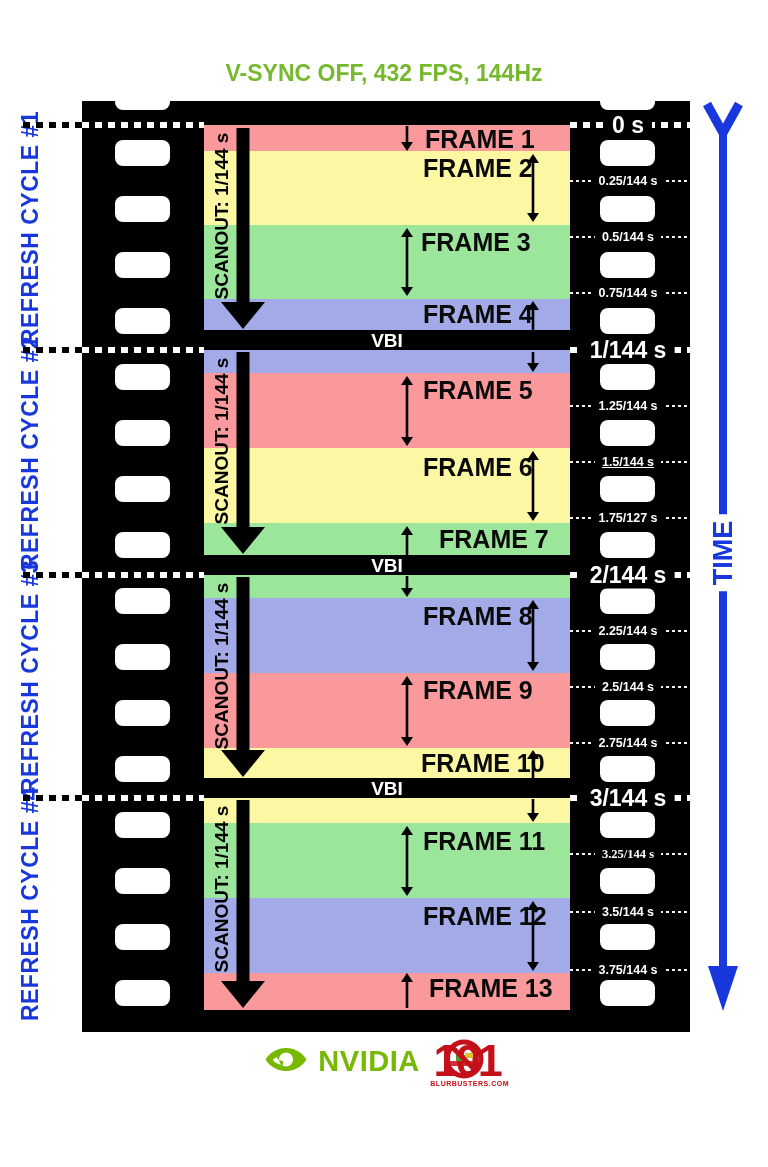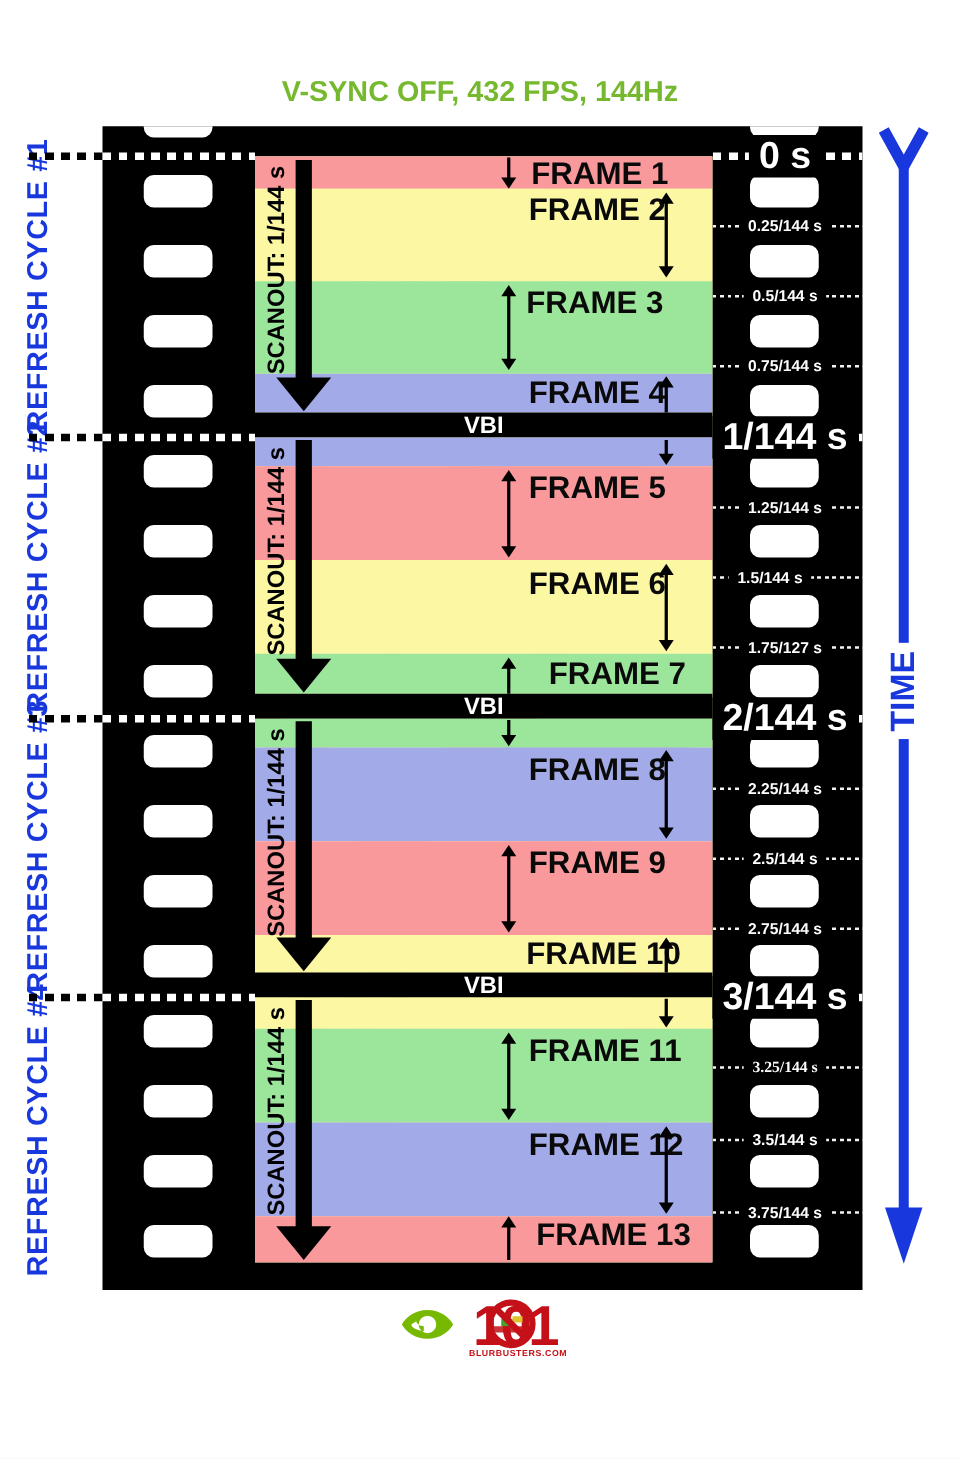--- a/index.html
+++ b/index.html
@@ -20,21 +20,21 @@
                transform:translate(-50%,-50%) rotate(-90deg);letter-spacing:.5px;}
   .scanout-label{position:absolute;font-weight:bold;font-size:19px;color:#000;white-space:nowrap;
                  transform:translate(-50%,-50%) rotate(-90deg);}
   .arrow-svg{position:absolute;overflow:visible;}
   .dash{position:absolute;z-index:6;}
   .dash.major-white{height:6px;background:repeating-linear-gradient(90deg,#fff 0 7px,transparent 7px 13px);}
   .dash.major-black{height:6px;background:repeating-linear-gradient(90deg,#000 0 7px,transparent 7px 13px);}
   .dash.minor{height:2px;background:repeating-linear-gradient(90deg,#f2f2f2 0 3px,transparent 3px 6px);}
   .time-label{position:absolute;z-index:7;transform:translate(-50%,-50%);background:#000;color:#fff;
               white-space:nowrap;text-align:center;}
-  .time-label.major{font-weight:bold;font-size:30px;padding:0 8px;}
+  .time-label.major{font-weight:bold;font-size:23px;padding:0 8px;}
   .time-label.minor{font-weight:bold;font-size:12.5px;padding:0 7px;}
   .time-axis{position:absolute;left:703px;top:100px;width:40px;height:915px;}
   .time-axis-label{position:absolute;left:723px;top:553px;transform:translate(-50%,-50%) rotate(-90deg);
                    background:#fff;padding:2px 6px;font-weight:bold;font-size:27px;white-space:nowrap;}
   .wm{position:absolute;pointer-events:none;}
   .wm-text{font-weight:bold;font-family:"DejaVu Serif",serif;white-space:nowrap;}
   .footer{position:absolute;left:0;top:1040px;width:100%;text-align:center;}
   .f-row1{display:flex;align-items:flex-start;justify-content:center;gap:9px;height:46px;}
   .nvidia-word{font-weight:bold;font-size:29px;line-height:42px;letter-spacing:.5px;}
   .logo101{position:relative;width:76px;height:46px;}
@@ -241,21 +241,21 @@
       <div class="dash minor" style="left: 488px; width: 120px; top: 135px;"></div>
       <div class="time-label minor" style="left: 546px; top: 136px;">0.5/144 s</div>
       <div class="dash minor" style="left: 488px; width: 120px; top: 191px;"></div>
       <div class="time-label minor" style="left: 546px; top: 192px;">0.75/144 s</div>
       <div class="dash major-white" style="left: 0px; width: 122px; top: 246px;"></div>
       <div class="dash major-white" style="left: 488px; width: 120px; top: 246px;"></div>
       <div class="time-label major" style="left: 546px; top: 249px;">1/144 s</div>
       <div class="dash minor" style="left: 488px; width: 120px; top: 304px;"></div>
       <div class="time-label minor" style="left: 546px; top: 305px;">1.25/144 s</div>
       <div class="dash minor" style="left: 488px; width: 120px; top: 360px;"></div>
-      <div class="time-label minor" style="left: 534px; top: 361px;">1.5/144 s</div>
+      <div class="time-label minor" style="left: 546px; top: 361px; text-decoration: underline;">1.5/144 s</div>
       <div class="dash minor" style="left: 488px; width: 120px; top: 416px;"></div>
       <div class="time-label minor" style="left: 546px; top: 417px;">1.75/127 s</div>
       <div class="dash major-white" style="left: 0px; width: 122px; top: 471px;"></div>
       <div class="dash major-white" style="left: 488px; width: 120px; top: 471px;"></div>
       <div class="time-label major" style="left: 546px; top: 474px;">2/144 s</div>
       <div class="dash minor" style="left: 488px; width: 120px; top: 529px;"></div>
       <div class="time-label minor" style="left: 546px; top: 530px;">2.25/144 s</div>
       <div class="dash minor" style="left: 488px; width: 120px; top: 585px;"></div>
       <div class="time-label minor" style="left: 546px; top: 586px;">2.5/144 s</div>
       <div class="dash minor" style="left: 488px; width: 120px; top: 641px;"></div>
@@ -280,20 +280,21 @@
   </svg>
   <div class="time-axis-label" style="color: rgb(24, 56, 221);">TIME</div>
 
   <div class="footer">
     <div class="f-row1">
       <svg width="46" height="42" viewBox="0 0 46 42">
         <path d="M23 8 C13 8 5.5 14 2.5 19.5 C5.5 25 13 31 23 31 C33 31 40.5 25 43.5 19.5 C40.5 14 33 8 23 8 Z
                  M23 12.5 a7 7 0 1 1 0 14 a7 7 0 1 1 0 -14 Z
                  M10 19.5 a13 6 0 0 0 10 5.5 l0 -4 a7 4 0 0 1 -6 -4 Z" fill="#76b900" fill-rule="evenodd"></path>
       </svg>
+      <span class="nvidia-word" style="color: rgb(118, 185, 0);">NVIDIA</span>
       <span class="logo101">
         <span class="num" style="color: rgb(196, 16, 24);">101</span>
         <svg width="54" height="48" viewBox="0 0 54 48">
           <rect x="16" y="18" width="9" height="6" fill="#4a9e2f"></rect>
           <rect x="25" y="16" width="8" height="5" fill="#e0c22a"></rect>
           <rect x="8" y="24" width="30" height="5" fill="#c41018" opacity="0.85"></rect>
           <circle cx="24" cy="22" r="17" fill="none" stroke="#c41018" stroke-width="5"></circle>
           <line x1="12" y1="10" x2="36" y2="34" stroke="#c41018" stroke-width="5"></line>
         </svg>
         <span class="bbcom" style="color: rgb(196, 16, 24);">BLURBUSTERS.COM</span>

